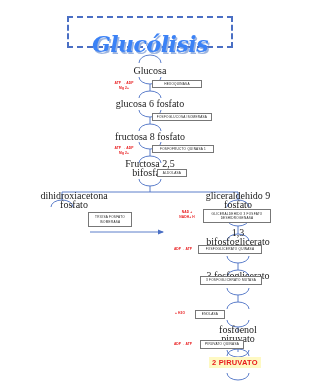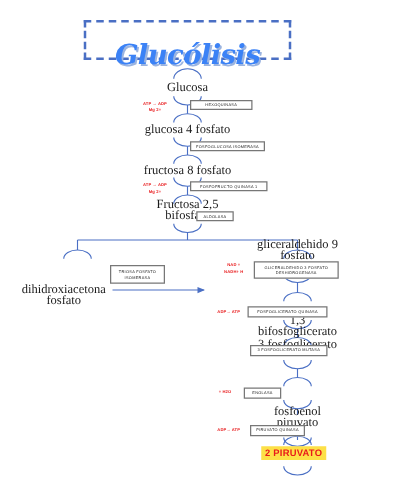--- a/index.html
+++ b/index.html
@@ -74,21 +74,21 @@
     line-height:4.6px;
     letter-spacing:0.1px;
     text-align:center;
     white-space:pre-line;
     font-weight:bold;
   }
 
   
   .product{
     position:absolute;
-    background:#fde047;
+    background:#fef9c3;
     color:#e8191b;
     font-family:"Liberation Sans", sans-serif;
     font-weight:bold;
     font-size:7.5px;
     letter-spacing:0.2px;
     padding:1px 3px;
     white-space:nowrap;
   }
 
   svg.arcs{position:absolute;left:0;top:0;width:300px;height:388px;pointer-events:none;}
@@ -146,29 +146,29 @@
       <path d="M227 356 a11 7 0 0 1 22 0"></path>
 
       <path d="M227 373 a11 7 0 0 0 22 0"></path>
     </g>
   </svg>
 
   <div class="title-box"></div>
   <div class="title-text">Glucólisis</div>
 
   <div class="metab" style="left:118px; top:66px;  width:64px;">Glucosa</div>
-  <div class="metab" style="left:108px; top:99px;  width:84px;">glucosa 4 fosfato</div>
+  <div class="metab" style="left:108px; top:99px;  width:84px;">glucosa 6 fosfato</div>
   <div class="metab" style="left:107px; top:132px; width:86px;">fructosa 8 fosfato</div>
   <div class="metab" style="left:116px; top:159px; width:68px;">Fructosa 2,5
 bifosfato</div>
-  <div class="metab" style="left:13px;  top:191px; width:76px;margin-top:36px;">dihidroxiacetona
+  <div class="metab" style="left:36px;  top:191px; width:76px;">dihidroxiacetona
 fosfato</div>
   <div class="metab" style="left:200px; top:191px; width:76px;">gliceraldehido 9
 fosfato</div>
-  <div class="metab" style="left:200px; top:228px; width:76px;margin-top:24px;">1,3
+  <div class="metab" style="left:200px; top:228px; width:76px;">1,3
 bifosfoglicerato</div>
   <div class="metab" style="left:198px; top:271px; width:80px;">3 fosfoglicerato</div>
   <div class="metab" style="left:206px; top:325px; width:64px;">fosfoenol
 piruvato</div>
 
   <div class="enz" style="left:152px; top:80px;  width:50px;  height:8px;">HEXOQUINASA</div>
   <div class="enz" style="left:152px; top:113px; width:60px;  height:8px;">FOSFOGLUCOSA ISOMERASA</div>
   <div class="enz" style="left:152px; top:145px; width:62px;  height:8px;">FOSFOFRUCTO QUINASA 1</div>
   <div class="enz" style="left:157px; top:169px; width:30px;  height:8px;">ALDOLASA</div>
   <div class="enz" style="left:88px;  top:212px; width:44px;  height:15px;">TRIOSA FOSFATO

